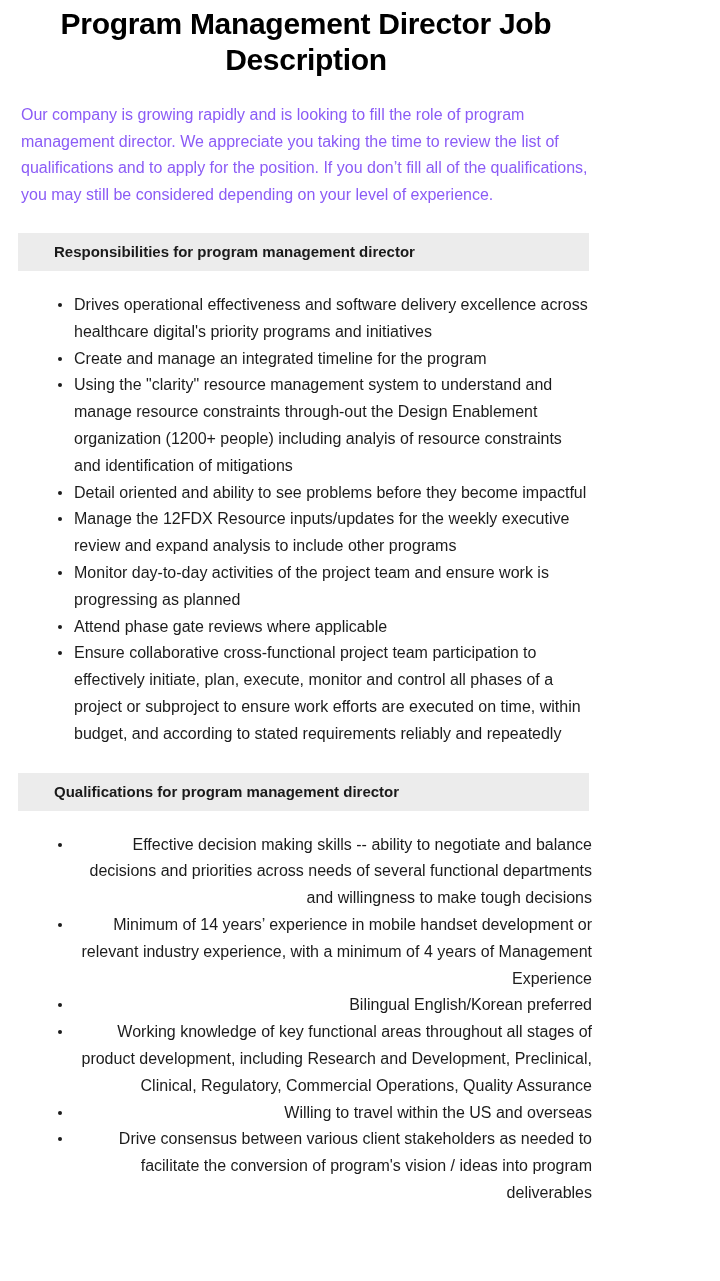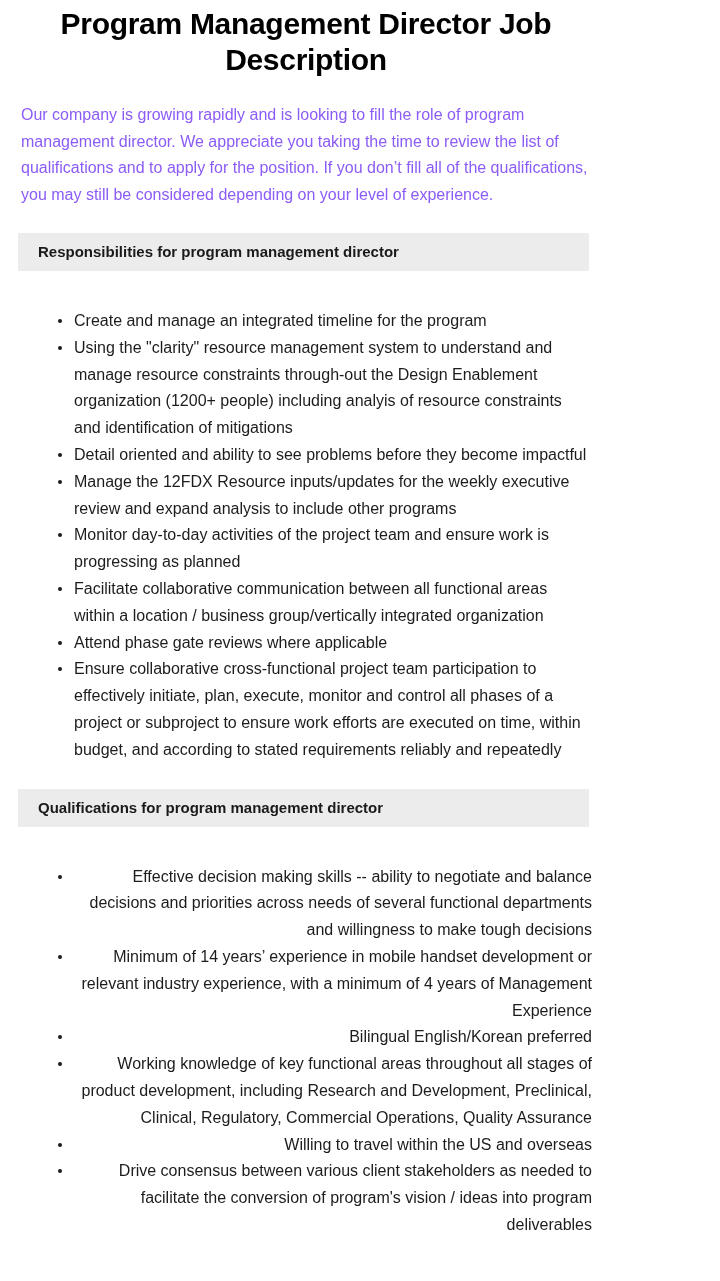--- a/index.html
+++ b/index.html
@@ -44,23 +44,23 @@
     font-weight: 400;
     color: #8b5cf6;
   }
 
   
   .section {
     margin-top: 25px;
   }
 
   .section-header {
-    margin: 0 23px 16px 18px;
+    margin: 0 23px 0 18px;
     background: #ececec;
-    padding: 9px 20px 10px 20px;
+    padding: 9px 20px 10px 36px;
     box-sizing: border-box;
   }
   .section-header-text {
     font-size: 15px;
     line-height: 19px;
     font-weight: 700;
     color: #1a1a1a;
     display: block;
   }
 
@@ -104,26 +104,26 @@
 
   <h1 class="doc-title">Program Management Director Job Description</h1>
 
   <p class="intro">Our company is growing rapidly and is looking to fill the role of program management director. We appreciate you taking the time to review the list of qualifications and to apply for the position. If you don’t fill all of the qualifications, you may still be considered depending on your level of experience.</p>
 
   <div class="section section--responsibilities">
     <div class="section-header">
       <span class="section-header-text">Responsibilities for program management director</span>
     </div>
     <ul class="bullet-list">
+        <li class="bullet-item">Drives operational effectiveness and software delivery excellence across healthcare digital's priority programs and initiatives</li>
         <li class="bullet-item">Create and manage an integrated timeline for the program</li>
         <li class="bullet-item">Using the "clarity" resource management system to understand and manage resource constraints through-out the Design Enablement organization (1200+ people) including analyis of resource constraints and identification of mitigations</li>
         <li class="bullet-item">Detail oriented and ability to see problems before they become impactful</li>
         <li class="bullet-item">Manage the 12FDX Resource inputs/updates for the weekly executive review and expand analysis to include other programs</li>
         <li class="bullet-item">Monitor day-to-day activities of the project team and ensure work is progressing as planned</li>
-        <li class="bullet-item">Facilitate collaborative communication between all functional areas within a location / business group/vertically integrated organization</li>
         <li class="bullet-item">Attend phase gate reviews where applicable</li>
         <li class="bullet-item">Ensure collaborative cross-functional project team participation to effectively initiate, plan, execute, monitor and control all phases of a project or subproject to ensure work efforts are executed on time, within budget, and according to stated requirements reliably and repeatedly</li>
       </ul>
   </div>
 
   <div class="section section--qualifications">
     <div class="section-header">
       <span class="section-header-text">Qualifications for program management director</span>
     </div>
     <ul class="bullet-list">

